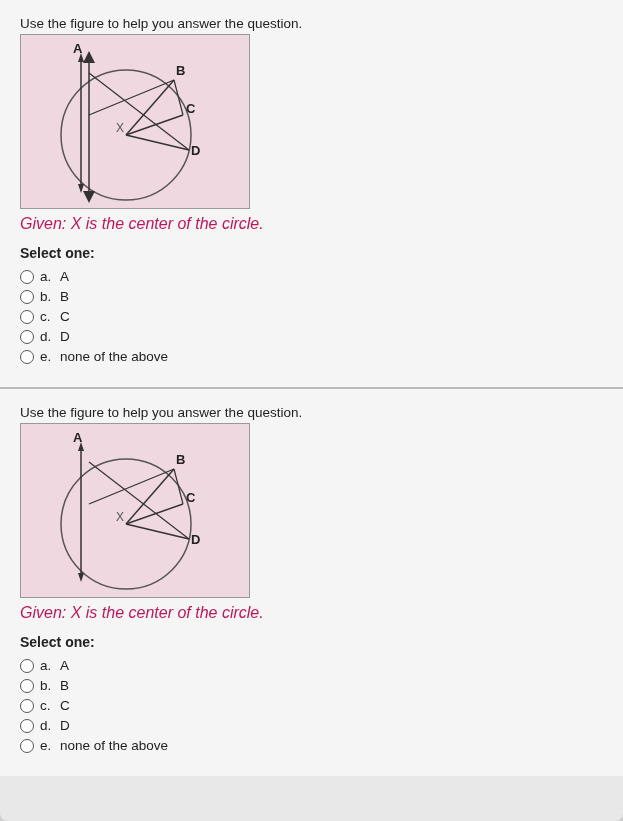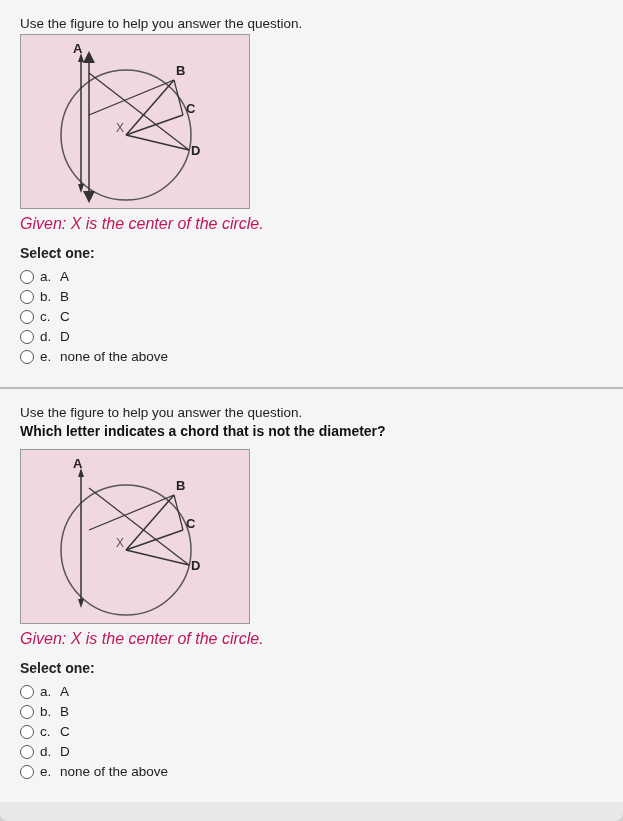--- a/index.html
+++ b/index.html
@@ -158,21 +158,20 @@
       <div class="option-row">
         <div class="option-radio"></div>
         <span class="option-letter">e.</span>
         <span class="option-value">none of the above</span>
       </div>
     </div>
   </div>
 
   <div class="question-block" style="border-bottom:none;">
     <div class="question-instruction">Use the figure to help you answer the question.</div>
-    <div class="question-text">Which letter indicates a chord that is not the diameter?</div>
 
     <div class="figure-box">
       <svg width="230" height="175" viewBox="0 0 230 175">
         <defs>
           <marker id="arrow2" markerWidth="8" markerHeight="8" refX="4" refY="4" orient="auto">
             <path d="M0,0 L0,8 L8,4 z" fill="#333"></path>
           </marker>
         </defs>
 
         <circle cx="105" cy="100" r="65" fill="none" stroke="#555" stroke-width="1.5"></circle>

